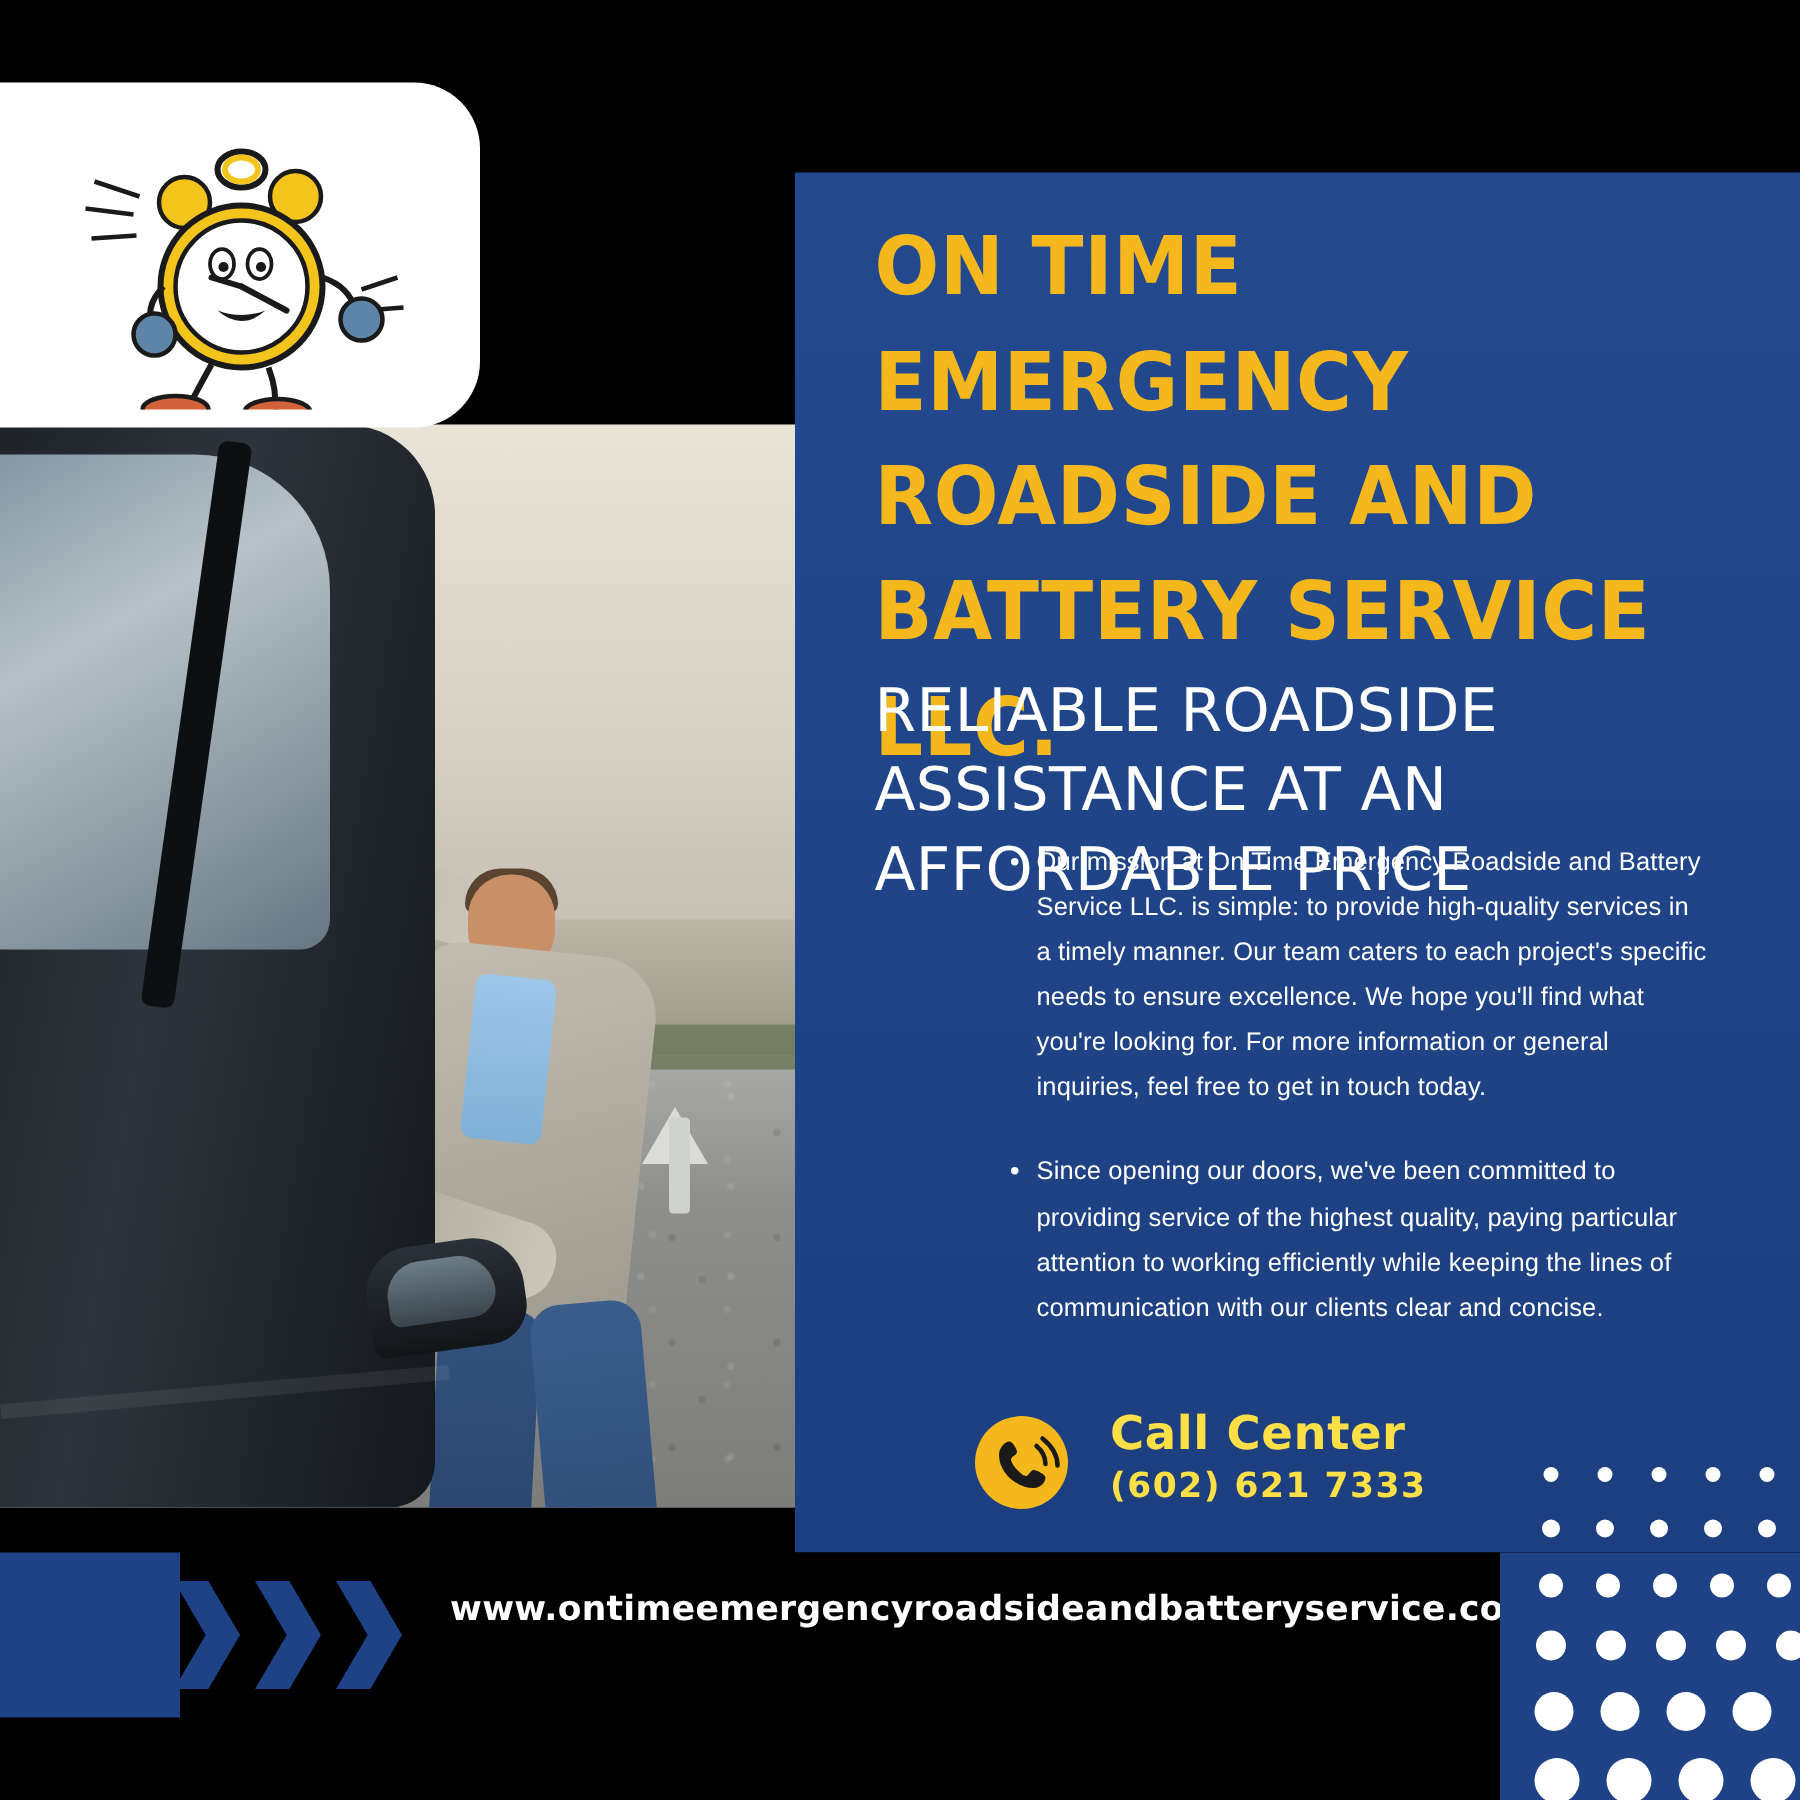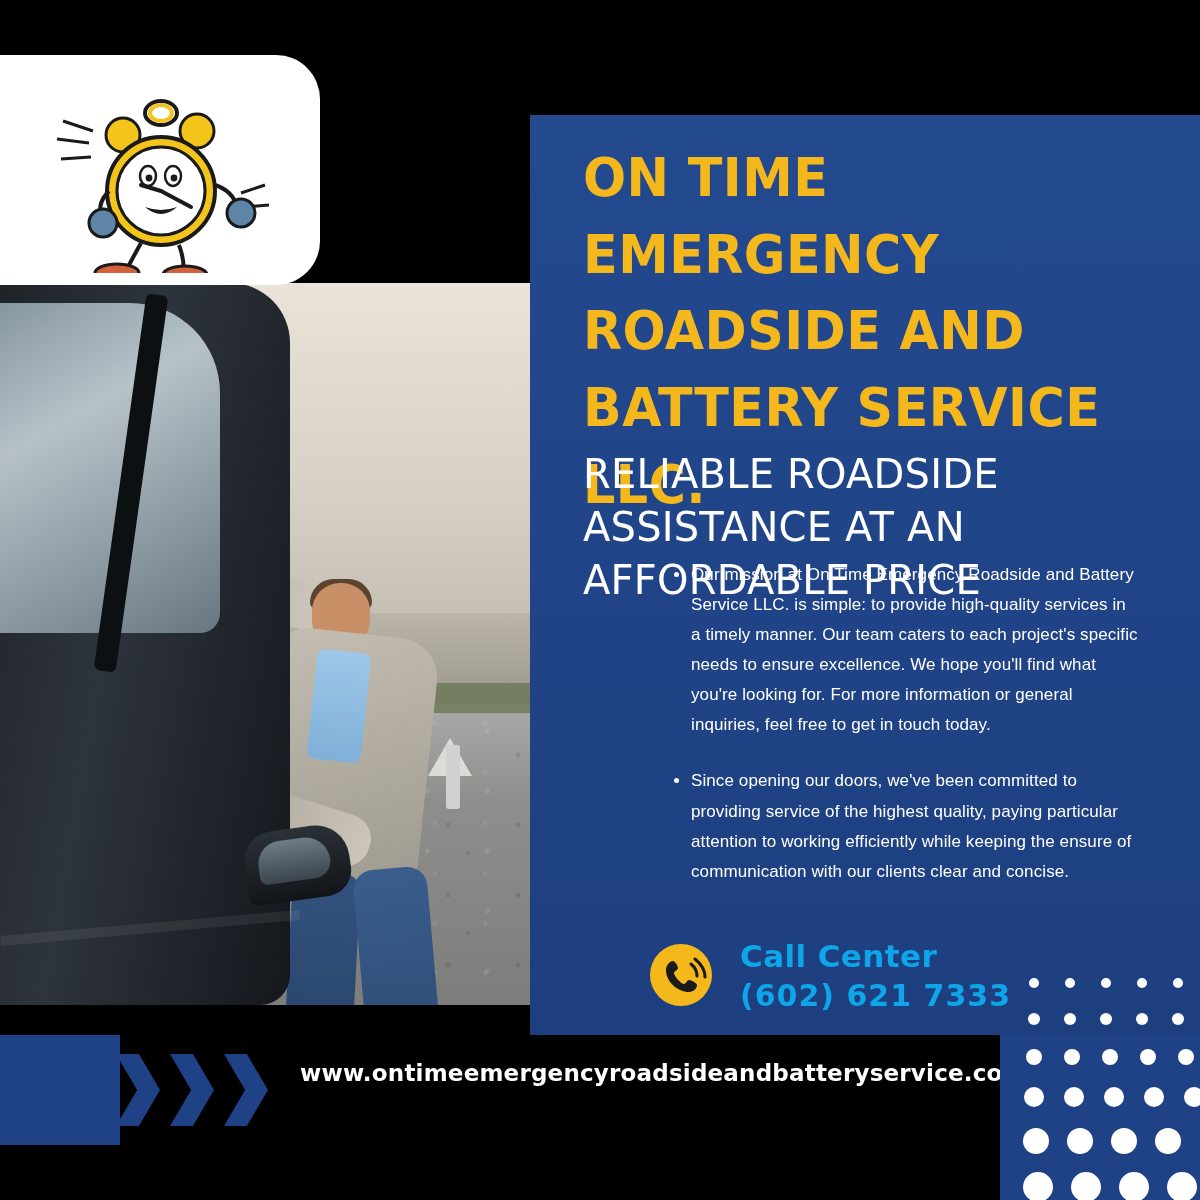--- a/index.html
+++ b/index.html
@@ -209,25 +209,25 @@
 
   
   .call-wrap {
     position:absolute; left:650px; top:944px; width:420px; height:76px;
   }
   .call-badge {
     position:absolute; left:0; top:0; width:62px; height:62px;
     background:#f5b81c; border-radius:50%;
   }
   .call-text {
-    position:absolute; left:90px; top:-6px; color:#0ea5e9;
+    position:absolute; left:90px; top:-6px; color:#fde047;
     font-family:"DejaVu Sans", sans-serif; font-weight:bold;
   }
   .call-title { font-size:31px; letter-spacing:.4px; }
-  .call-number { font-size:30px; letter-spacing:1px; margin-top:4px; }
+  .call-number { font-size:23px; letter-spacing:1px; margin-top:4px; }
 
   
   .bottom-black {
     position:absolute; left:0; top:1035px; width:1200px; height:1165px;
     background:#000000;
   }
   .blue-bar-left {
     position:absolute; left:0; top:1035px; width:120px; height:110px;
     background:#1f4287;
   }
@@ -329,21 +329,21 @@
       </svg>
     </div>
   </div>
 
   <div class="title">ON TIME EMERGENCY ROADSIDE AND BATTERY SERVICE LLC.</div>
   <div class="subtitle">RELIABLE ROADSIDE ASSISTANCE AT AN AFFORDABLE PRICE</div>
 
   <div class="bullets">
     <ul>
       <li>Our mission at On Time Emergency Roadside and Battery Service LLC. is simple: to provide high-quality services in a timely manner. Our team caters to each project's specific needs to ensure excellence. We hope you'll find what you're looking for. For more information or general inquiries, feel free to get in touch today.</li>
-      <li>Since opening our doors, we've been committed to providing service of the highest quality, paying particular attention to working efficiently while keeping the ensure of communication with our clients clear and concise.</li>
+      <li>Since opening our doors, we've been committed to providing service of the highest quality, paying particular attention to working efficiently while keeping the lines of communication with our clients clear and concise.</li>
     </ul>
   </div>
 
   <div class="call-wrap">
     <div class="call-badge">
       <svg width="62" height="62" viewBox="0 0 62 62">
         <path d="M23 17 c-3 0 -7 4 -7 9 c0 12 12 22 23 22 c5 0 8 -4 8 -7 c0 -2 -6 -5 -8 -5 c-2 0 -3 4 -5 4 c-3 0 -10 -8 -10 -11 c0 -2 4 -3 4 -5 c0 -2 -3 -7 -5 -7 z" fill="#1a1a1a"></path>
         <path d="M41 20 q6 5 6 12" fill="none" stroke="#1a1a1a" stroke-width="3" stroke-linecap="round"></path>
         <path d="M45 15 q10 8 10 18" fill="none" stroke="#1a1a1a" stroke-width="3" stroke-linecap="round"></path>
       </svg>

